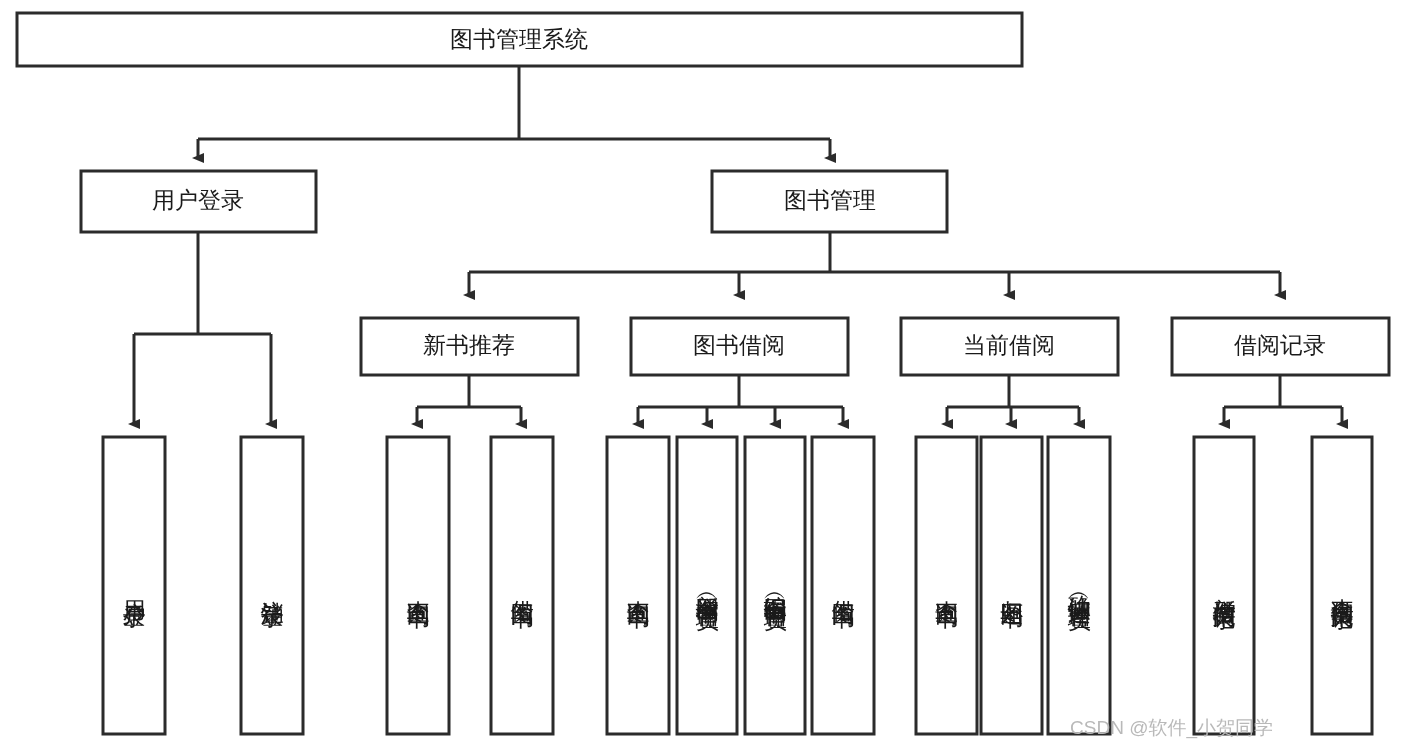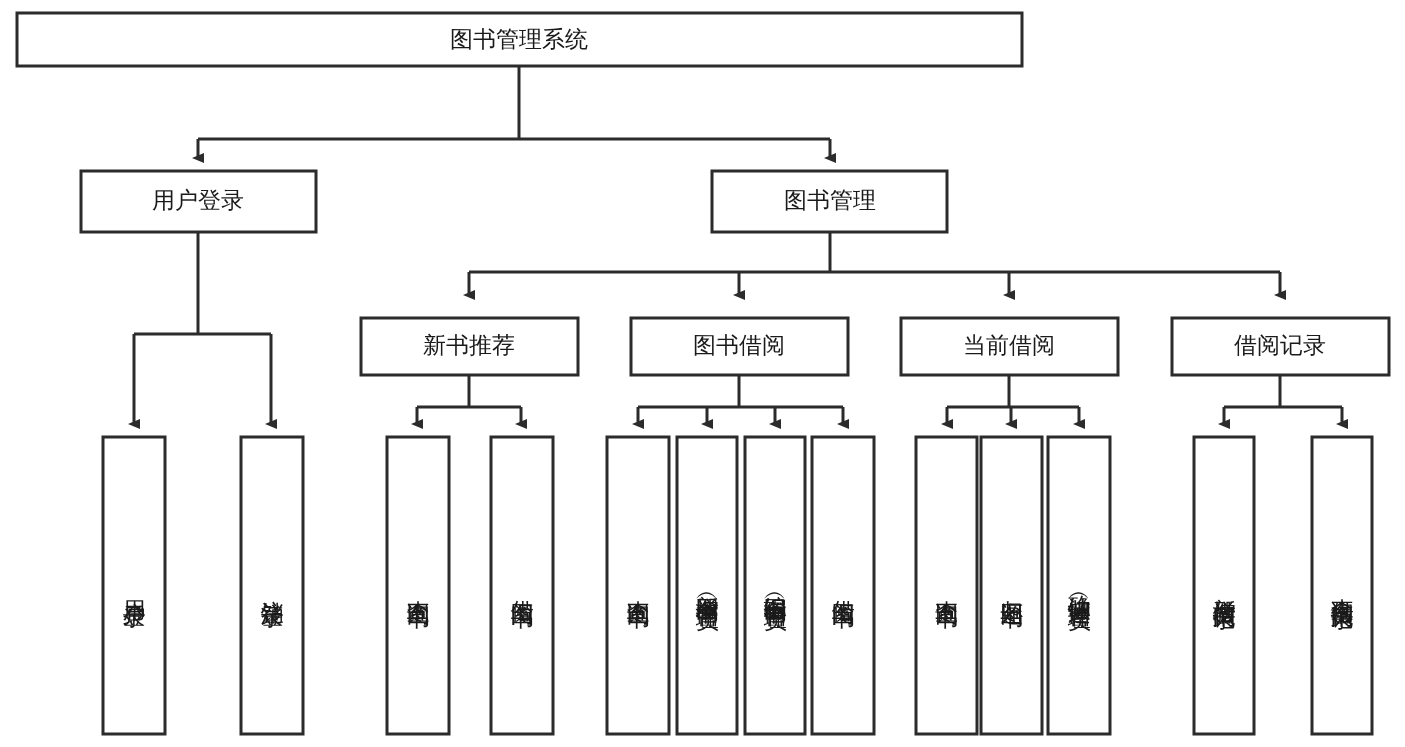--- a/index.html
+++ b/index.html
@@ -203,13 +203,14 @@
   <div class="leaf-label" style="left: 745px; top: 441px; width: 60px; height: 290px; display: flex; align-items: center; justify-content: center;">编辑图书（管理员）</div>
   <div class="leaf-label" style="left: 812px; top: 437px; width: 62px; height: 297px; display: flex; align-items: center; justify-content: center;">借阅图书</div>
 
   <div class="leaf-label" style="left: 916px; top: 437px; width: 61px; height: 297px; display: flex; align-items: center; justify-content: center;">查询图书</div>
   <div class="leaf-label" style="left: 981px; top: 437px; width: 61px; height: 297px; display: flex; align-items: center; justify-content: center;">归还图书</div>
   <div class="leaf-label" style="left: 1048px; top: 441px; width: 62px; height: 290px; display: flex; align-items: center; justify-content: center;">确认归还（管理员）</div>
 
   <div class="leaf-label" style="left: 1194px; top: 437px; width: 60px; height: 297px; display: flex; align-items: center; justify-content: center;">新增借阅记录</div>
   <div class="leaf-label" style="left: 1312px; top: 437px; width: 60px; height: 297px; display: flex; align-items: center; justify-content: center;">查询借阅记录</div>
 
+  <div class="watermark">CSDN @软件_小贺同学</div>
 </div>
 
 </body></html>

